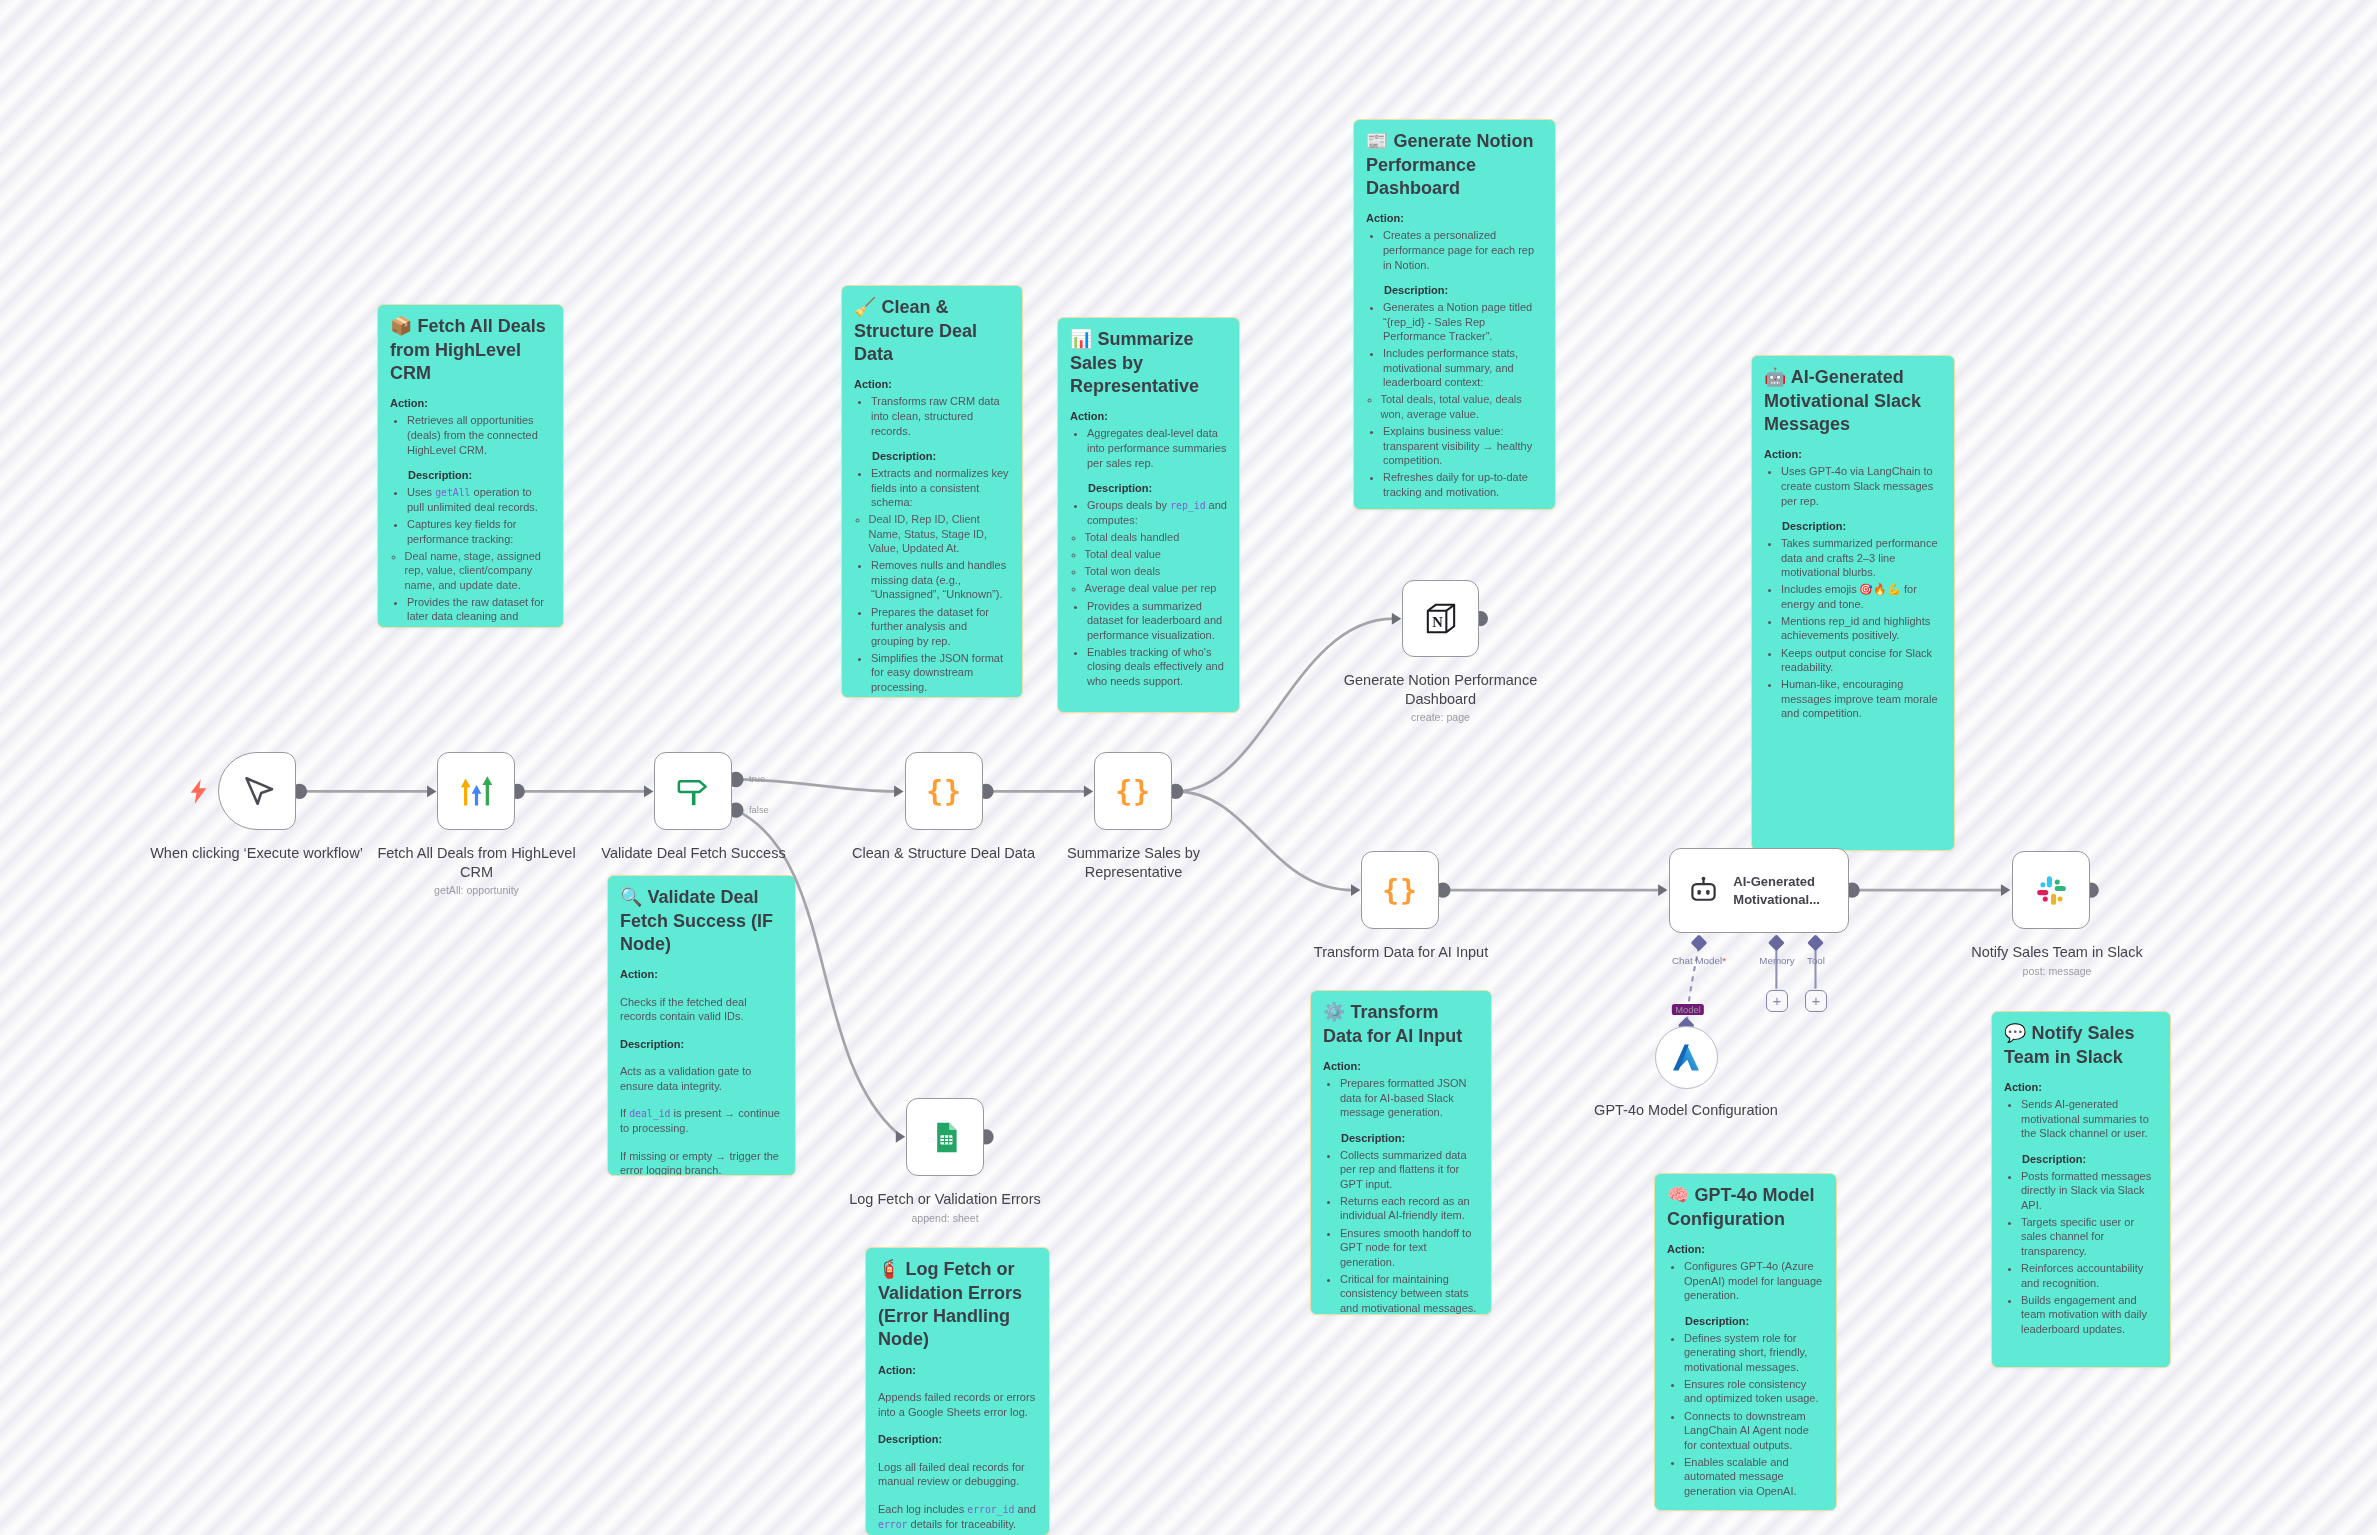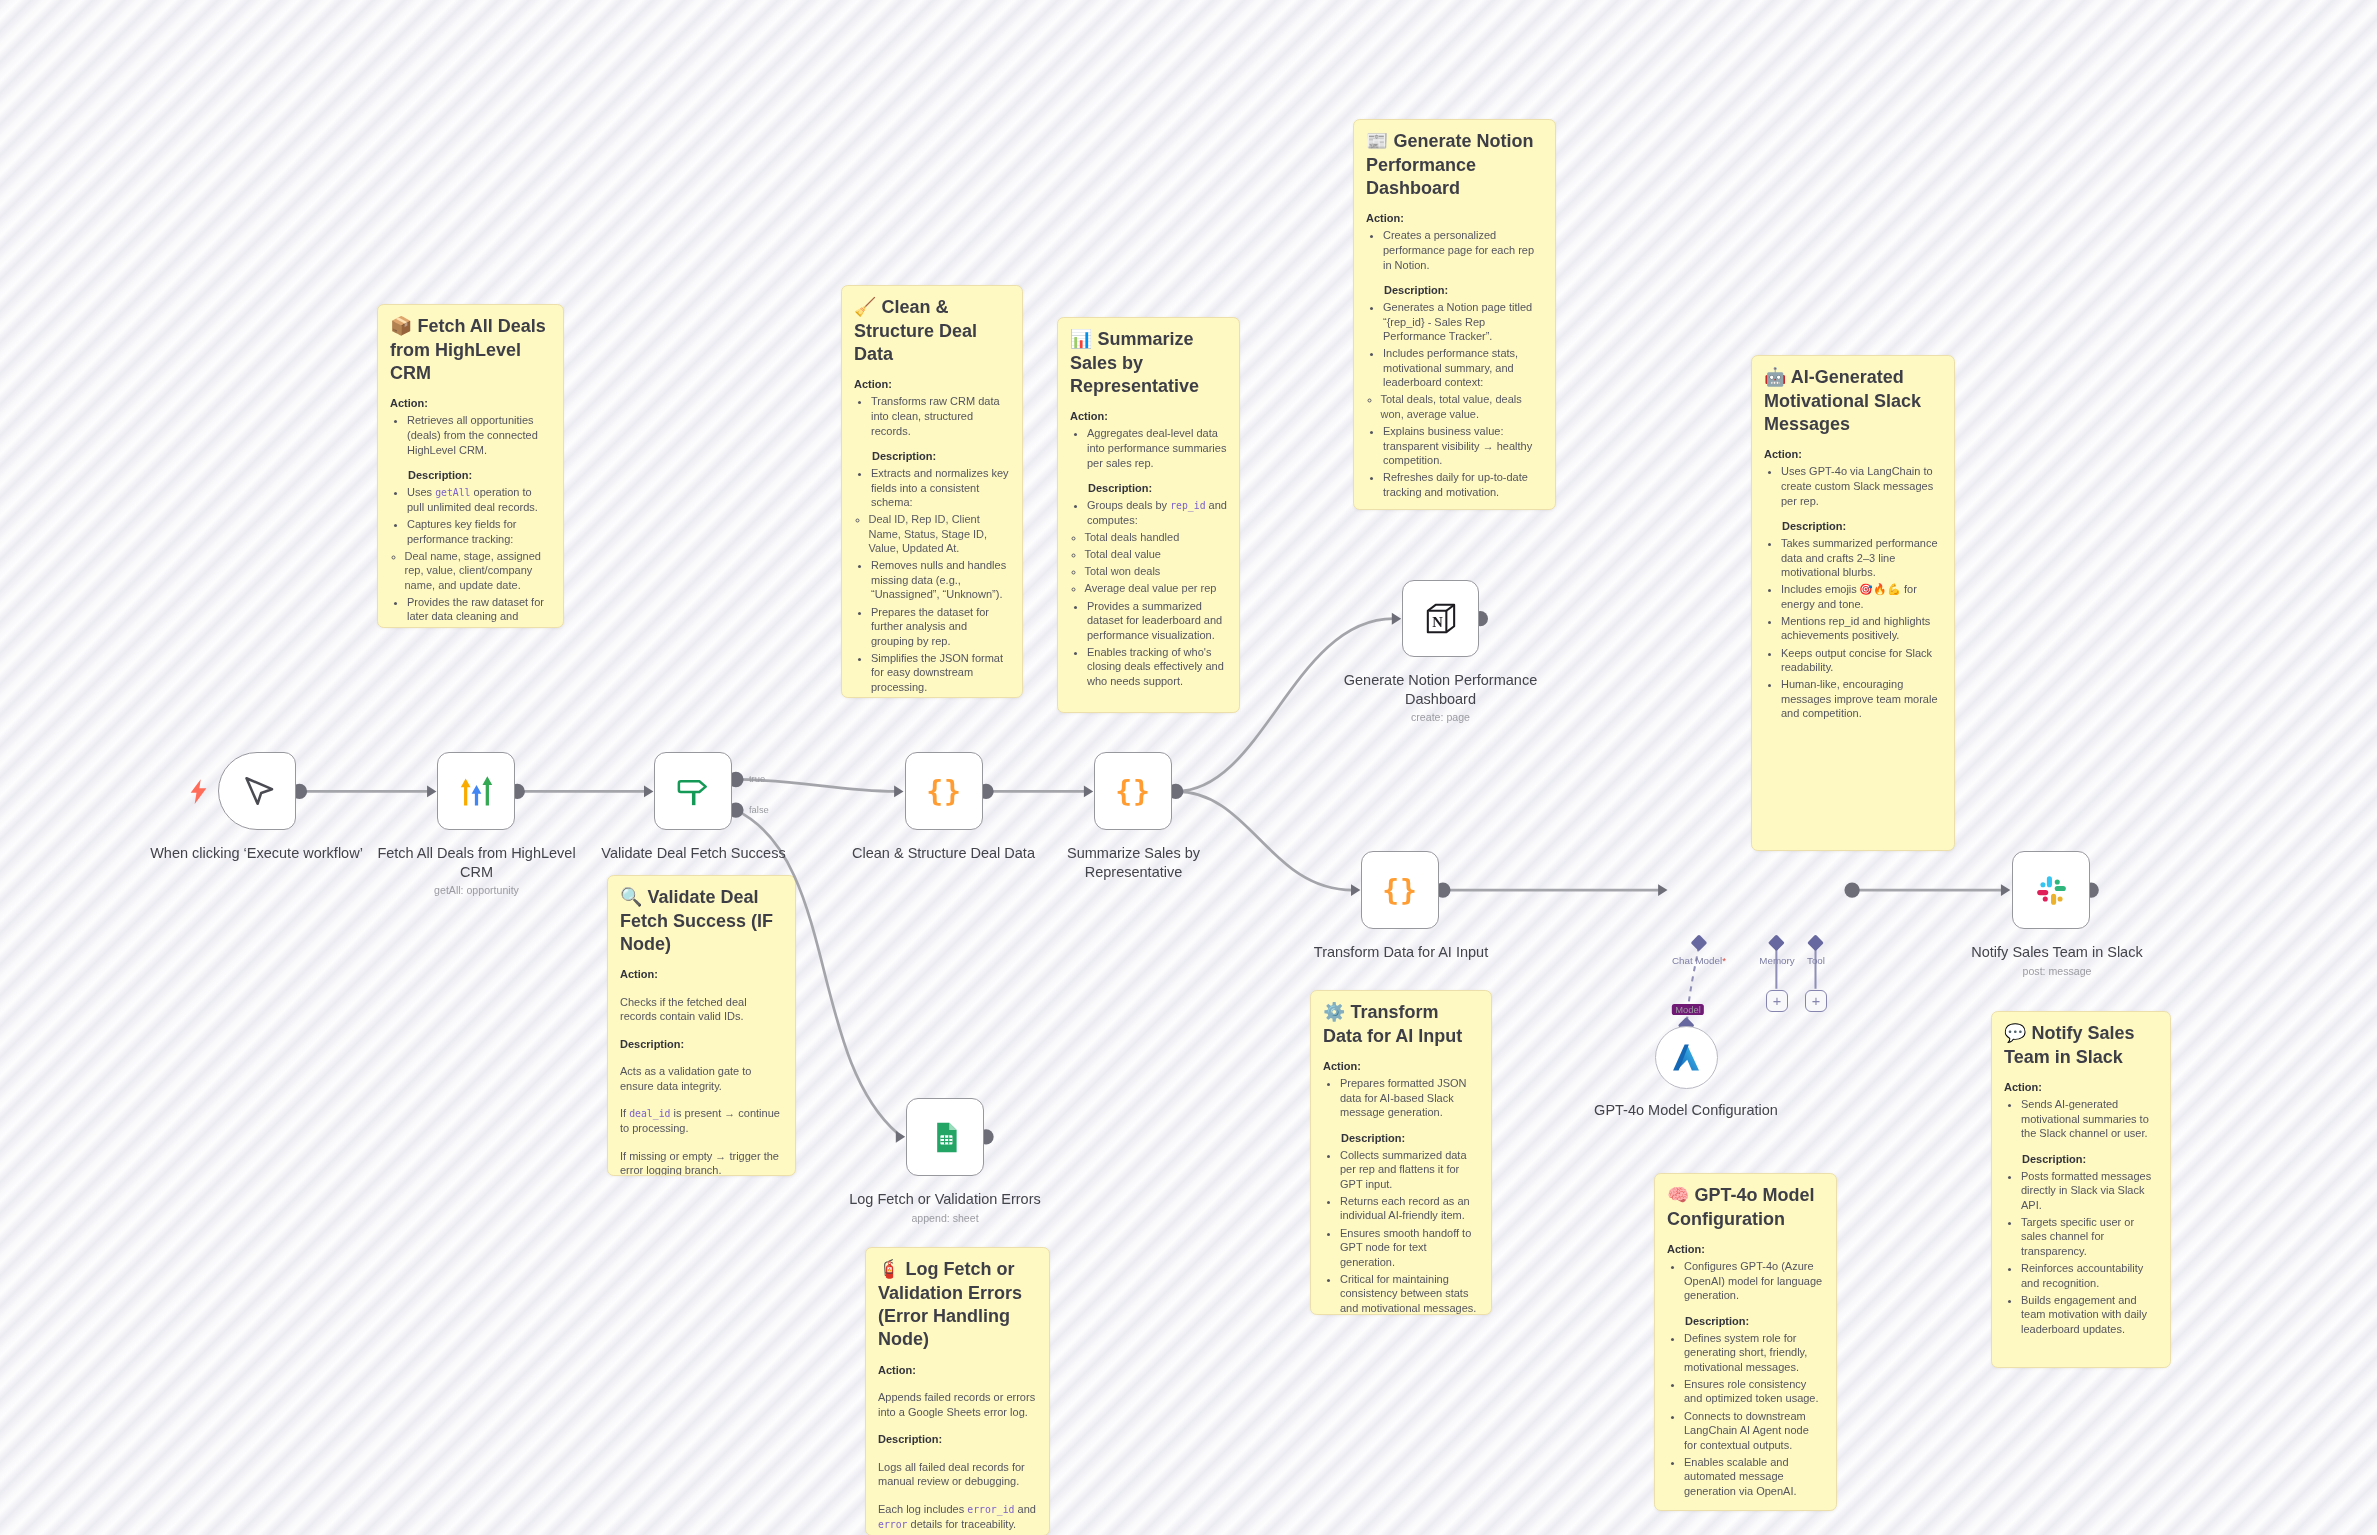--- a/index.html
+++ b/index.html
@@ -7,21 +7,21 @@
     width:2377px;height:1536px;overflow:hidden;position:relative;
     font-family:"Liberation Sans",sans-serif;
     background-color:#f7f7fa;
     background-image:repeating-linear-gradient(135deg,#ebebf2 0px,#f9f9fb 8.5px,#fdfdfe 13.6px,#ebebf2 22px);
   }
   #canvas{position:absolute;inset:0}
 
   
   .sticky{
     position:absolute;z-index:1;box-sizing:border-box;overflow:hidden;
-    background:#fef9c3;border:0.9px solid #ecdfab;border-radius:6.8px;
+    background:#5eead4;border:0.9px solid #ecdfab;border-radius:6.8px;
     padding:10.2px 12px;font-size:11px;line-height:1.32;color:#55555e;
     box-shadow:0 0.9px 2.6px rgba(68,60,20,.06);
   }
   .s-title{font-size:18px;font-weight:700;color:#3e3e47;line-height:1.3;margin-bottom:7.7px}
   .s-h{font-weight:700;color:#33333b;margin-top:11px;margin-bottom:1.7px}
   .s-h-ind{margin-left:18px}
   .s-ul{margin:2.6px 0;padding-left:17px;list-style:disc}
   .s-ul2{margin:0.9px 0 0.9px 0;padding-left:14.5px;list-style:circle;color:#5a5a62}
   .sticky li{margin:2.6px 0}
   .s-p{margin:13px 0}
@@ -351,20 +351,32 @@
       <div class="n-sub">create: page</div>
     </div>
     <div class="node" style="left: 1361px; top: 851px; width: 78px; height: 78px;">
       <span class="icon-wrap">
         <div class="code-glyph">{}</div>
       </span>
     </div>
     <div class="n-label" style="left: 1299px; top: 943px; width: 204px;">
       <div>Transform Data for AI Input</div>
     </div>
+    <div class="node agent" style="left: 1669px; top: 848px; width: 180px; height: 85px;">
+      <span class="icon-wrap">
+        <svg width="37" height="37" viewBox="0 0 40 40" fill="none" stroke="#35353c" stroke-width="2.4" stroke-linecap="round">
+          <rect x="8" y="13" width="24" height="17" rx="4.5"></rect>
+          <path d="M20 13 V8.5"></path>
+          <circle cx="20" cy="7" r="2" fill="#35353c" stroke="none"></circle>
+          <rect x="13.5" y="19.5" width="3.6" height="5" rx="1.4" fill="#35353c" stroke="none"></rect>
+          <rect x="22.9" y="19.5" width="3.6" height="5" rx="1.4" fill="#35353c" stroke="none"></rect>
+        </svg>
+      </span>
+      <div class="agent-label" style="width: 111px;">AI-Generated Motivational...</div>
+    </div>
     <div class="node circle" style="left: 1655px; top: 1026px; width: 63px; height: 63px;">
       <span class="icon-wrap">
         <svg width="37" height="37" viewBox="0 0 40 40">
           <defs>
             <linearGradient id="azg" x1="0" y1="1" x2="1" y2="0">
               <stop offset="0" stop-color="#1064b8"></stop>
               <stop offset="1" stop-color="#47c7f4"></stop>
             </linearGradient>
           </defs>
           <path d="M20.5 6 L33.5 34 H25.8 L20.8 22.5 L11 32.5 Z" fill="url(#azg)"></path>

